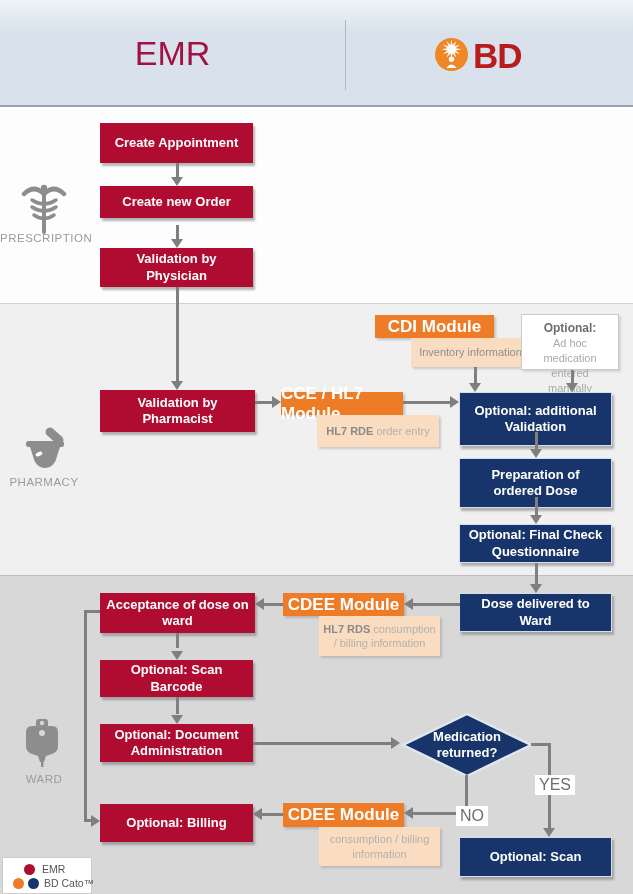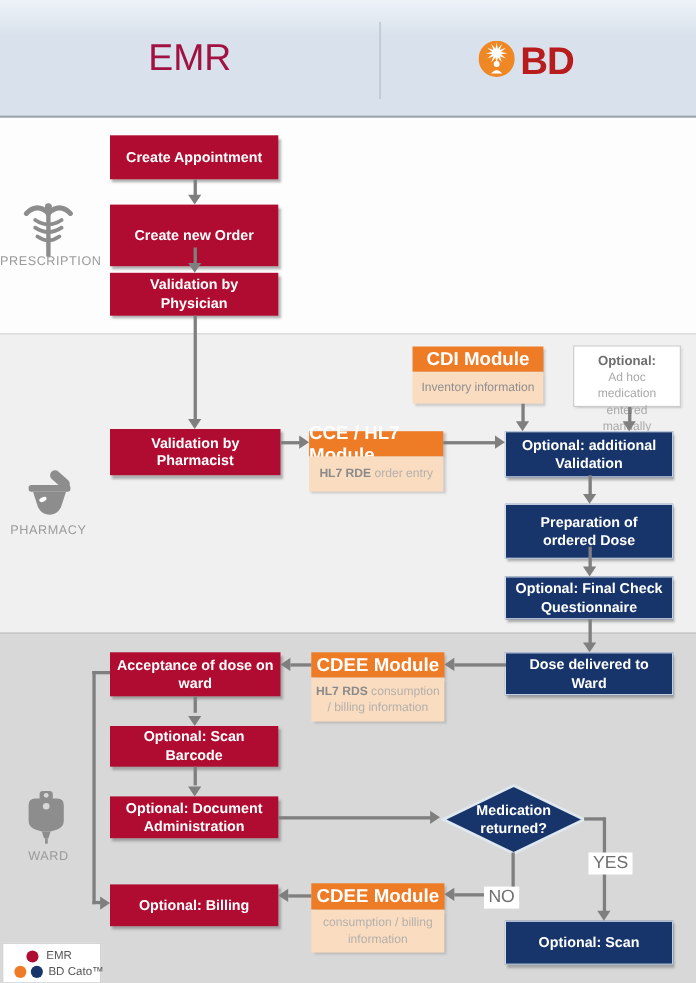--- a/index.html
+++ b/index.html
@@ -16,21 +16,21 @@
   
   .box { position:absolute; display:flex; align-items:center; justify-content:center;
          text-align:center; font-weight:bold; font-size:13px; line-height:1.25; padding:2px 6px; }
   .box-red  { background:#b00c31; color:#ffffff; box-shadow:2px 3px 2px rgba(110,110,110,.5); }
   .box-navy { background:#17356a; color:#ffffff; border:1px solid #d4dde9; box-shadow:2px 3px 2px rgba(110,110,110,.5); }
   .mod-head { position:absolute; display:flex; align-items:center; justify-content:center;
               background:#ee7c26; color:#fff; font-weight:bold; font-size:17px;
               box-shadow:2px 2px 2px rgba(130,130,130,.4); }
   .mod-body { position:absolute; display:flex; align-items:center; justify-content:center;
               background:#fadcc0; color:#8f8f8f; font-size:11px; line-height:1.3; text-align:center;
-              box-shadow:2px 2px 2px rgba(130,130,130,.35); padding:2px 4px; }
+              box-shadow:2px 2px 2px rgba(130,130,130,.35); padding:2px 4px;margin-left:36px; }
   .mod-body .dim { color:#b5b0ab; }
   .mod-body b { color:#8a8a8a; }
   .box-white { position:absolute; background:#ffffff; border:1px solid #c9c9c9; text-align:center;
                font-size:11px; color:#a9a9a9; line-height:1.35; padding:5px 18px;
                box-shadow:2px 2px 2px rgba(150,150,150,.3); }
   .box-white .ttl { display:block; color:#6e6e6e; font-weight:bold; font-size:12px; }
 
   
   .line { position:absolute; background:#7f7f7f; }
   .ah { position:absolute; width:0; height:0; }
@@ -120,40 +120,40 @@
       <circle cx="18" cy="5" r="2.2" fill="#d8d8d8"></circle>
       <path d="M2,14 Q2,8 8,8 L28,8 Q34,8 34,14 L34,28 Q34,34 28,36 L22,38 L14,38 L8,36 Q2,34 2,28 Z" fill="#8d8d8d"></path>
       <circle cx="18" cy="15" r="3" fill="#d8d8d8"></circle>
       <path d="M14,38 L22,38 L20,44 L16,44 Z" fill="#8d8d8d"></path>
       <rect x="17" y="44" width="2.4" height="5" fill="#8d8d8d"></rect>
     </svg>
   </div>
   <div class="lane-label" style="top:773px;">WARD</div>
 
   <div class="box box-red" style="left:100px; top:123px; width:153px; height:40px;">Create Appointment</div>
-  <div class="box box-red" style="left:100px; top:186px; width:153px; height:56px;">Create new Order</div>
+  <div class="box box-red" style="left:100px; top:186px; width:153px; height:32px;">Create new Order</div>
   <div class="box box-red" style="left:100px; top:248px; width:153px; height:39px;">Validation by Physician</div>
 
   <div class="box box-red" style="left:100px; top:390px; width:155px; height:42px;">Validation by Pharmacist</div>
 
   <div class="mod-head" style="left:281px; top:392px; width:122px; height:23px;">CCE / HL7 Module</div>
   <div class="mod-body" style="left:281px; top:415px; width:122px; height:32px;">
     <span><b>HL7 RDE</b><span class="dim"> order entry</span></span>
   </div>
 
   <div class="mod-head" style="left:375px; top:315px; width:119px; height:23px;">CDI Module</div>
   <div class="mod-body" style="left:375px; top:338px; width:119px; height:29px;">Inventory information</div>
 
   <div class="box-white" style="left:521px; top:314px; width:98px; height:56px;">
     <span class="ttl">Optional:</span>
     <span>Ad hoc medication</span><br>
     <span>entered manually</span>
   </div>
 
-  <div class="box box-navy" style="left:459px; top:392px; width:153px; height:42px;">Optional: additional Validation</div>
+  <div class="box box-navy" style="left:459px; top:392px; width:153px; height:54px;">Optional: additional Validation</div>
   <div class="box box-navy" style="left:459px; top:458px; width:153px; height:50px;">Preparation of ordered Dose</div>
   <div class="box box-navy" style="left:459px; top:524px; width:153px; height:39px;">Optional: Final Check Questionnaire</div>
 
   <div class="box box-navy" style="left:459px; top:593px; width:153px; height:39px;">Dose delivered to Ward</div>
 
   <div class="mod-head" style="left:283px; top:593px; width:121px; height:23px;">CDEE  Module</div>
   <div class="mod-body" style="left:283px; top:616px; width:121px; height:40px;">
     <span><b>HL7 RDS</b><span class="dim"> consumption / billing information</span></span>
   </div>
 
@@ -222,21 +222,21 @@
   <div class="ah ah-right" style="left:391px; top:737px;"></div>
 
   <div class="line" style="left:531px; top:743px; width:19px; height:3px;"></div>
   <div class="line" style="left:548px; top:743px; width:3px; height:86px;"></div>
   <div class="ah ah-down" style="left:543px; top:828px;"></div>
   <div class="edge-label" style="left:535px; top:775px;">YES</div>
 
   <div class="line" style="left:465px; top:775px; width:3px; height:40px;"></div>
   <div class="line" style="left:413px; top:812px; width:54px; height:3px;"></div>
   <div class="ah ah-left" style="left:404px; top:807px;"></div>
-  <div class="edge-label" style="left:440px; top:806px;">NO</div>
+  <div class="edge-label" style="left:456px; top:806px;">NO</div>
 
   <div class="line" style="left:262px; top:813px; width:21px; height:3px;"></div>
   <div class="ah ah-left" style="left:253px; top:808px;"></div>
 
   <div class="line" style="left:84px; top:610px; width:16px; height:3px;"></div>
   <div class="line" style="left:84px; top:610px; width:3px; height:212px;"></div>
   <div class="line" style="left:84px; top:819px; width:8px; height:3px;"></div>
   <div class="ah ah-right" style="left:91px; top:815px;"></div>
 
   <div id="legend">

